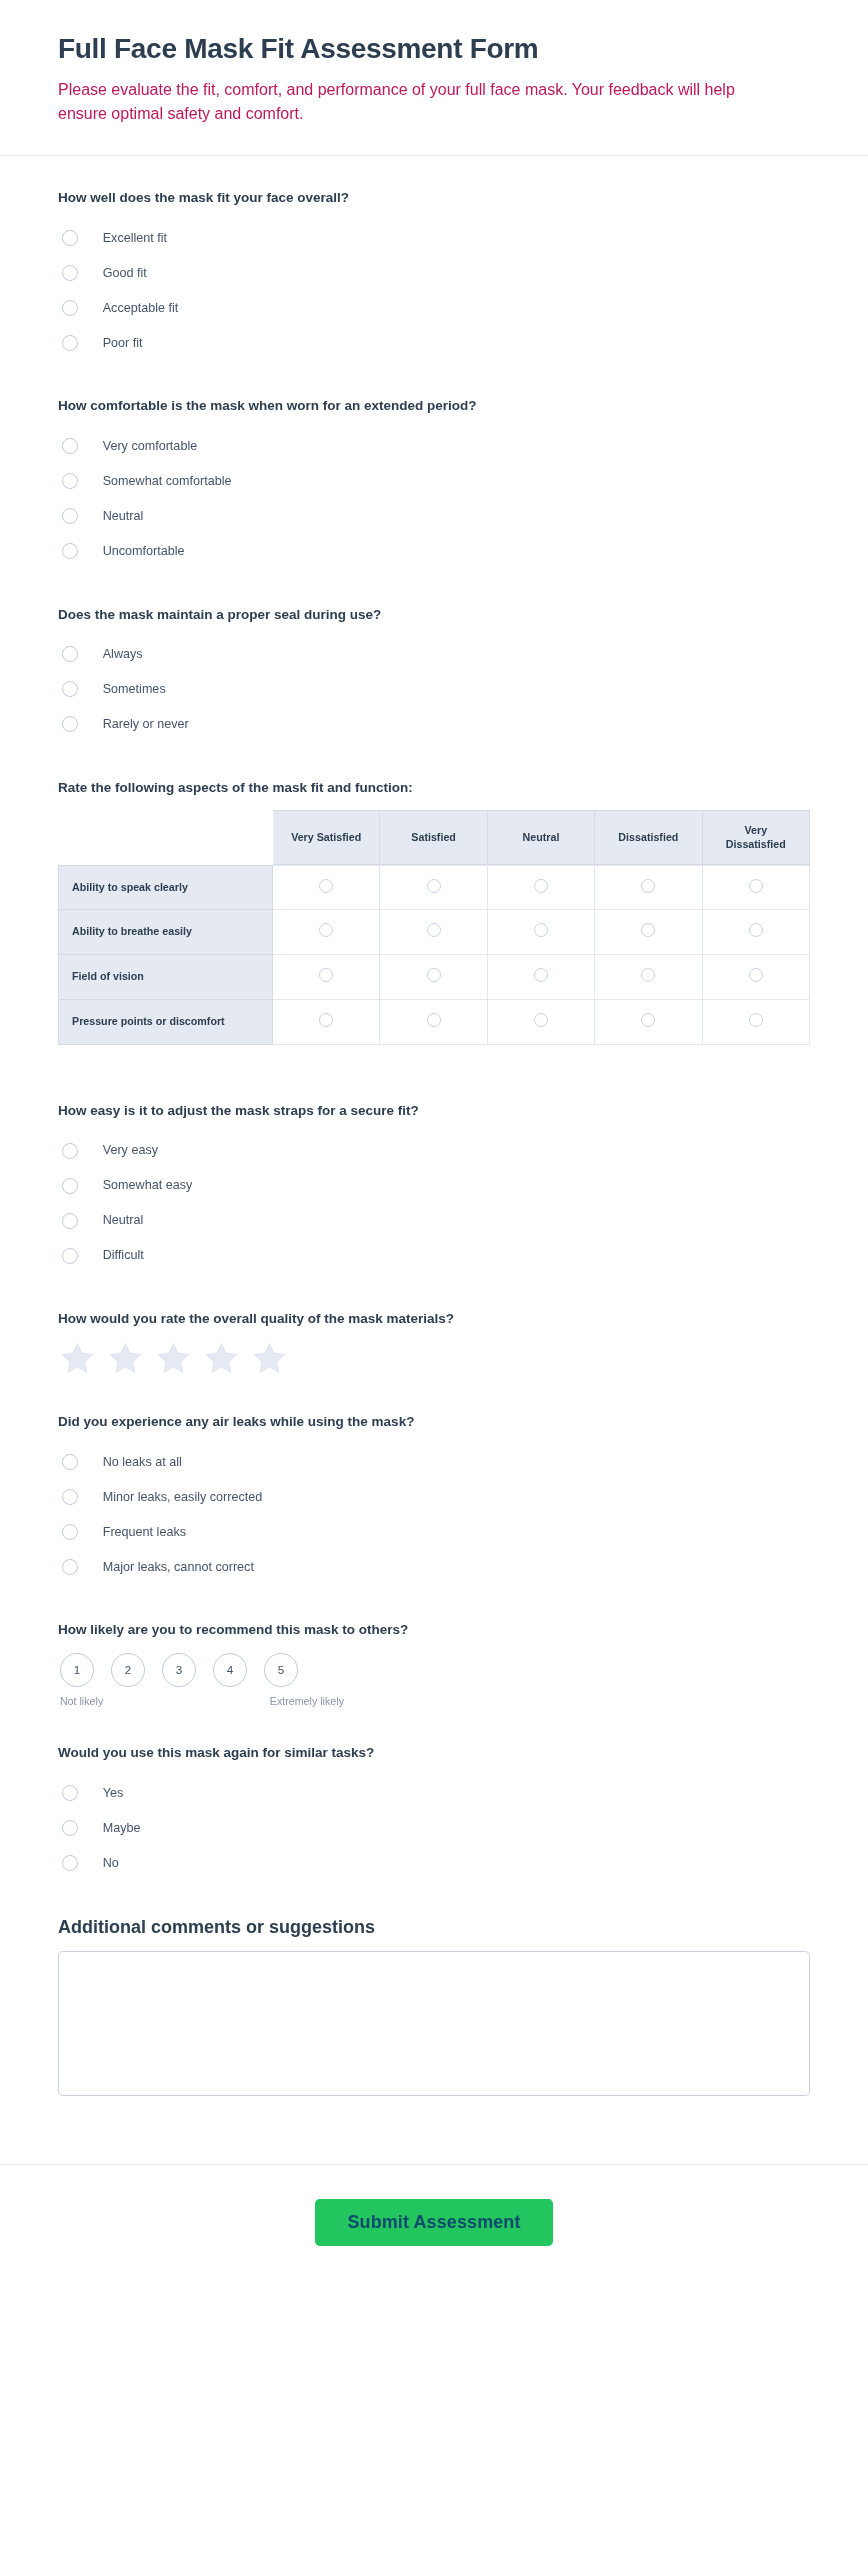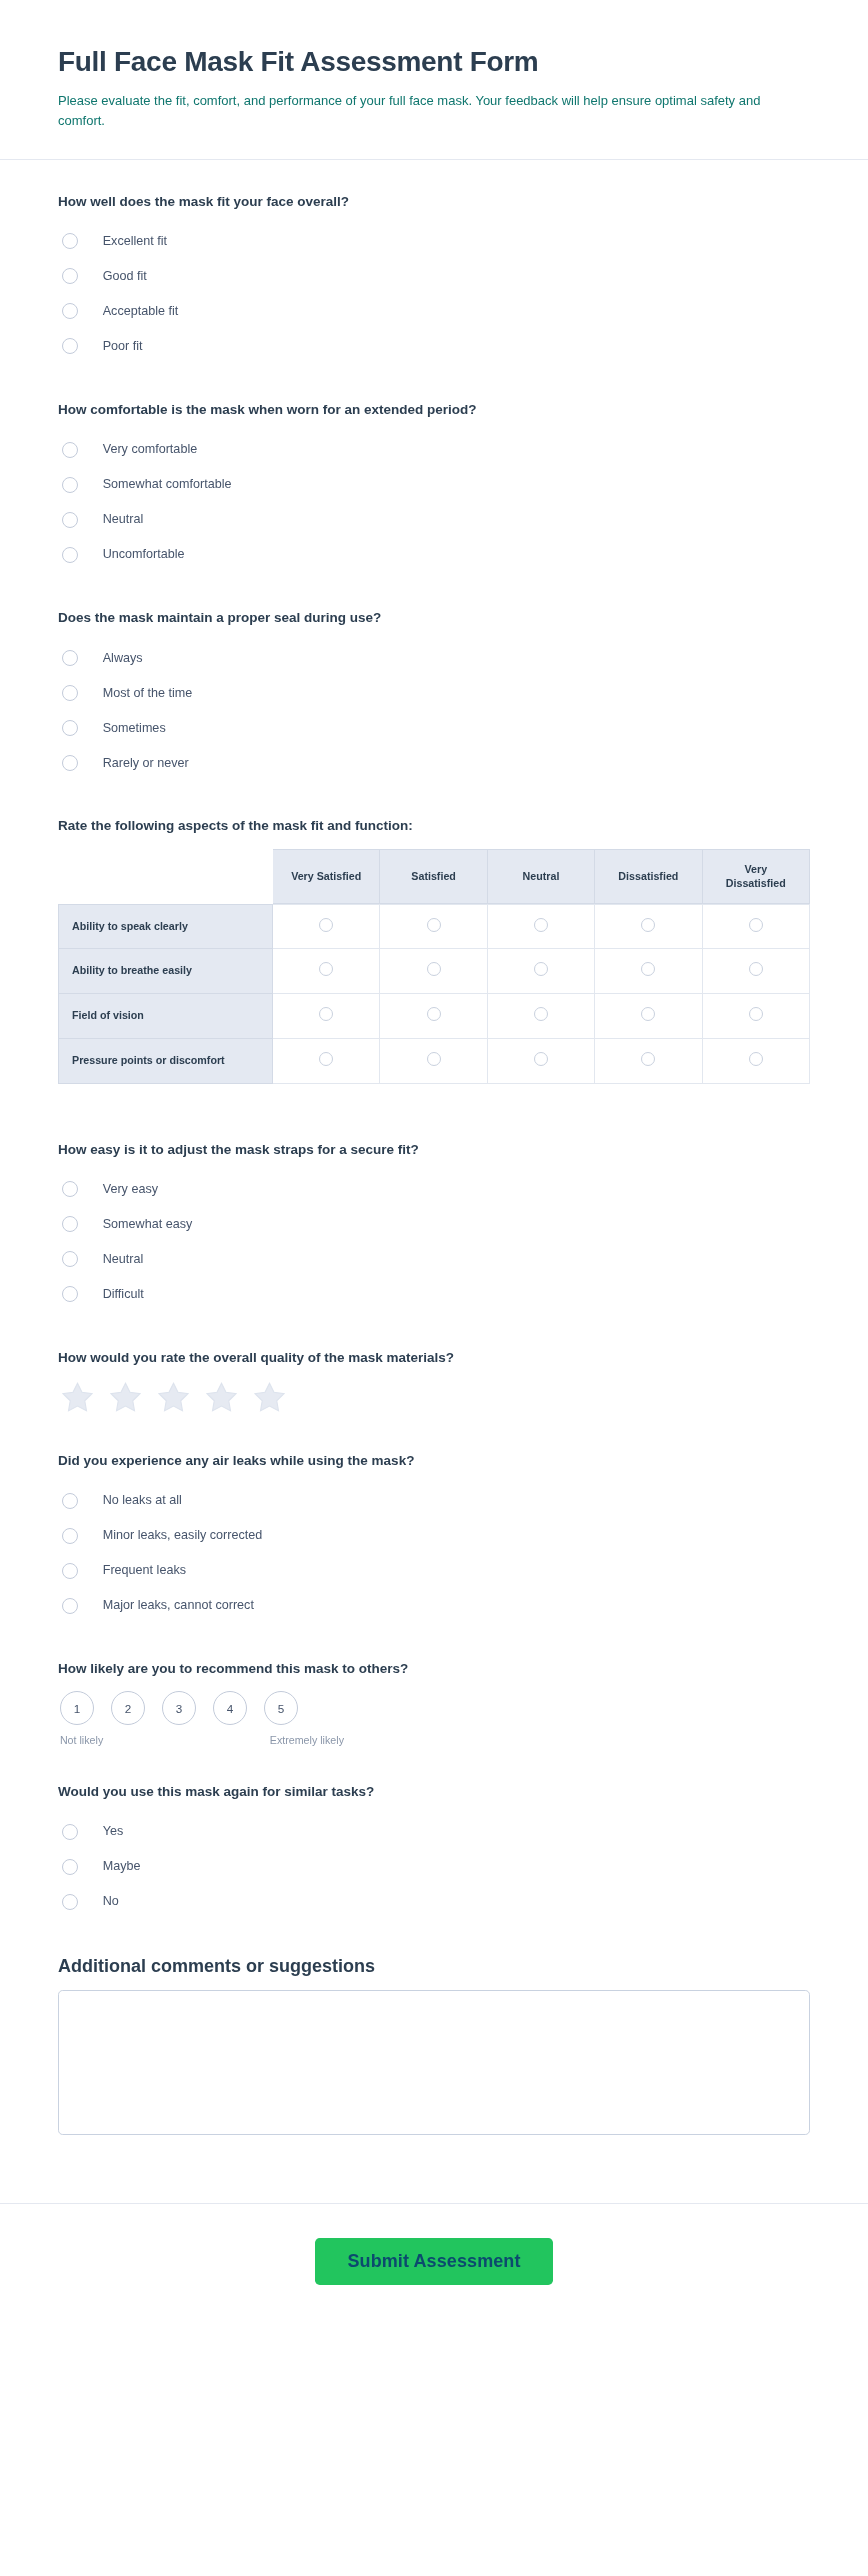--- a/index.html
+++ b/index.html
@@ -8,35 +8,35 @@
     background: #ffffff;
     font-family: "Liberation Sans", sans-serif;
     -webkit-font-smoothing: antialiased;
   }
   body { width: 868px; min-height: 2576px; position: relative; }
 
   .page { width: 868px; }
 
   
   .form-header {
-    padding: 45px 58px 28px 58px;
+    padding: 32px 58px 28px 58px;
     background: #ffffff;
   }
   .form-title {
     font-size: 28px;
     font-weight: bold;
     color: #2c3e50;
     letter-spacing: -0.3px;
     line-height: 1.2;
   }
   .form-subtitle {
     margin-top: 12px;
-    font-size: 13px;
+    font-size: 16px;
     line-height: 1.55;
-    color: #0f766e;
+    color: #be185d;
     max-width: 709px;
   }
   .divider {
     height: 0.9px;
     background: #e4e8f0;
     width: 100%;
   }
 
   
   .form-body {
@@ -275,24 +275,20 @@
           </div>
         </div>
     </div>
 
     <div class="question-block">
       <div class="question-label">Does the mask maintain a proper seal during use?</div>
       <div class="options">
           <div class="option-row">
             <span class="radio"></span>
             <span class="option-text">Always</span>
-          </div>
-          <div class="option-row">
-            <span class="radio"></span>
-            <span class="option-text">Most of the time</span>
           </div>
           <div class="option-row">
             <span class="radio"></span>
             <span class="option-text">Sometimes</span>
           </div>
           <div class="option-row">
             <span class="radio"></span>
             <span class="option-text">Rarely or never</span>
           </div>
         </div>

